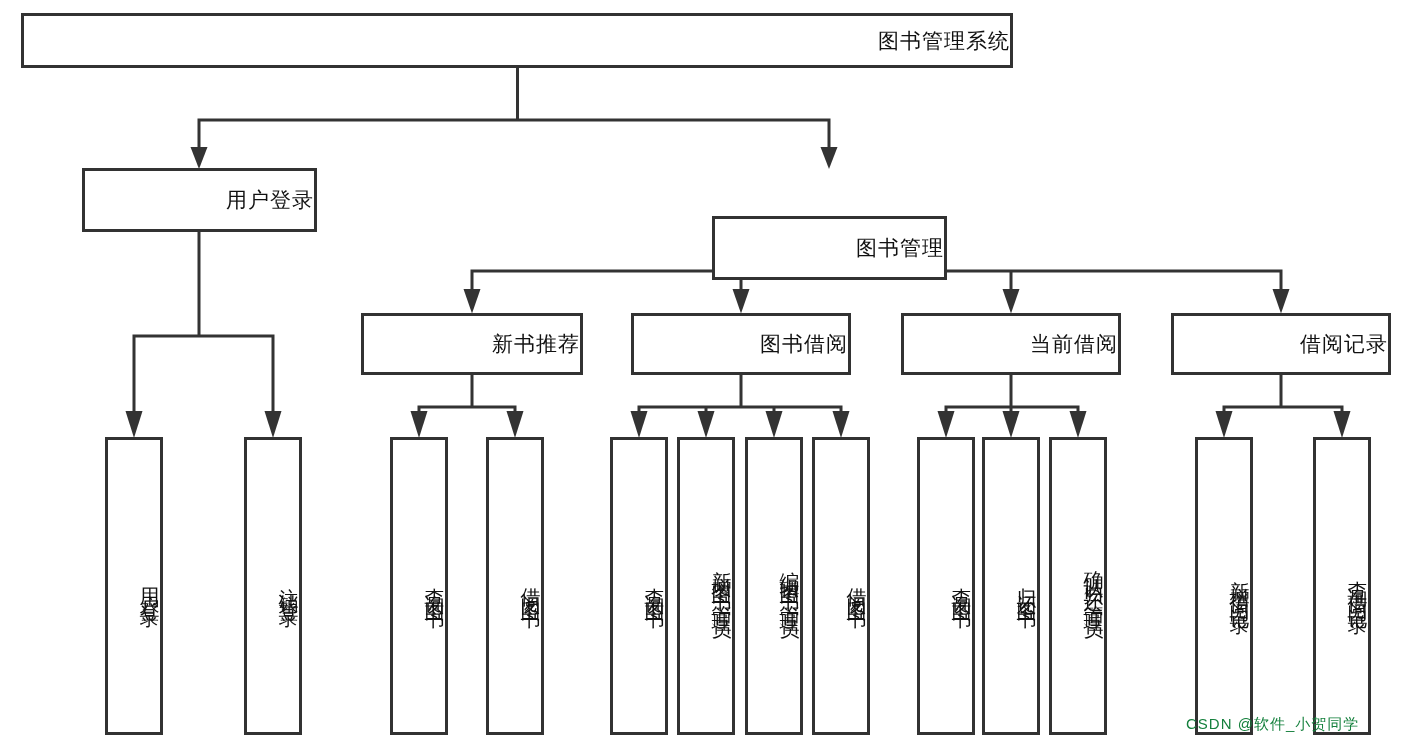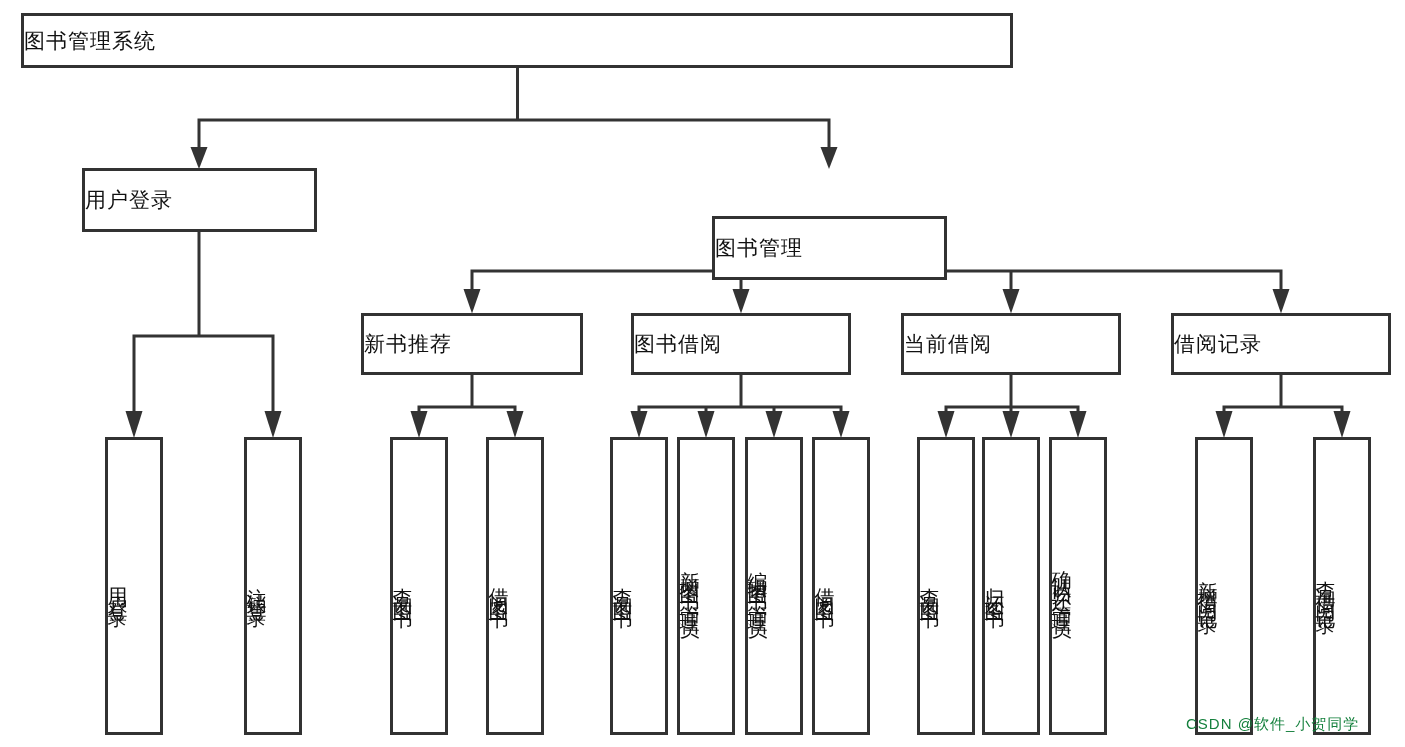--- a/index.html
+++ b/index.html
@@ -11,21 +11,21 @@
     font-family: "Liberation Sans", sans-serif;
     overflow: hidden;
   }
   .box {
     position: absolute;
     box-sizing: border-box;
     background: #ffffff;
     border: 3px solid #323232;
     display: flex;
     align-items: center;
-    justify-content: flex-start;
+    justify-content: flex-end;
     color: #111111;
     z-index: 2;
   }
   .hbox { font-size: 21px; letter-spacing: 1px; }
   .leaf {
     top: 437px;
     width: 58px;
     height: 298px;
   }
   .leaf .vtext {

